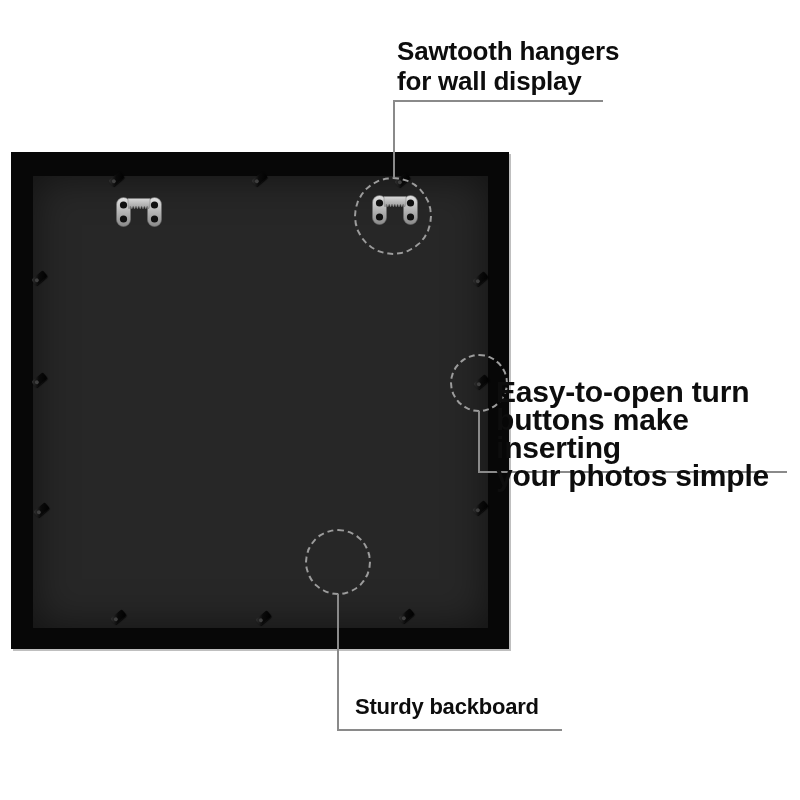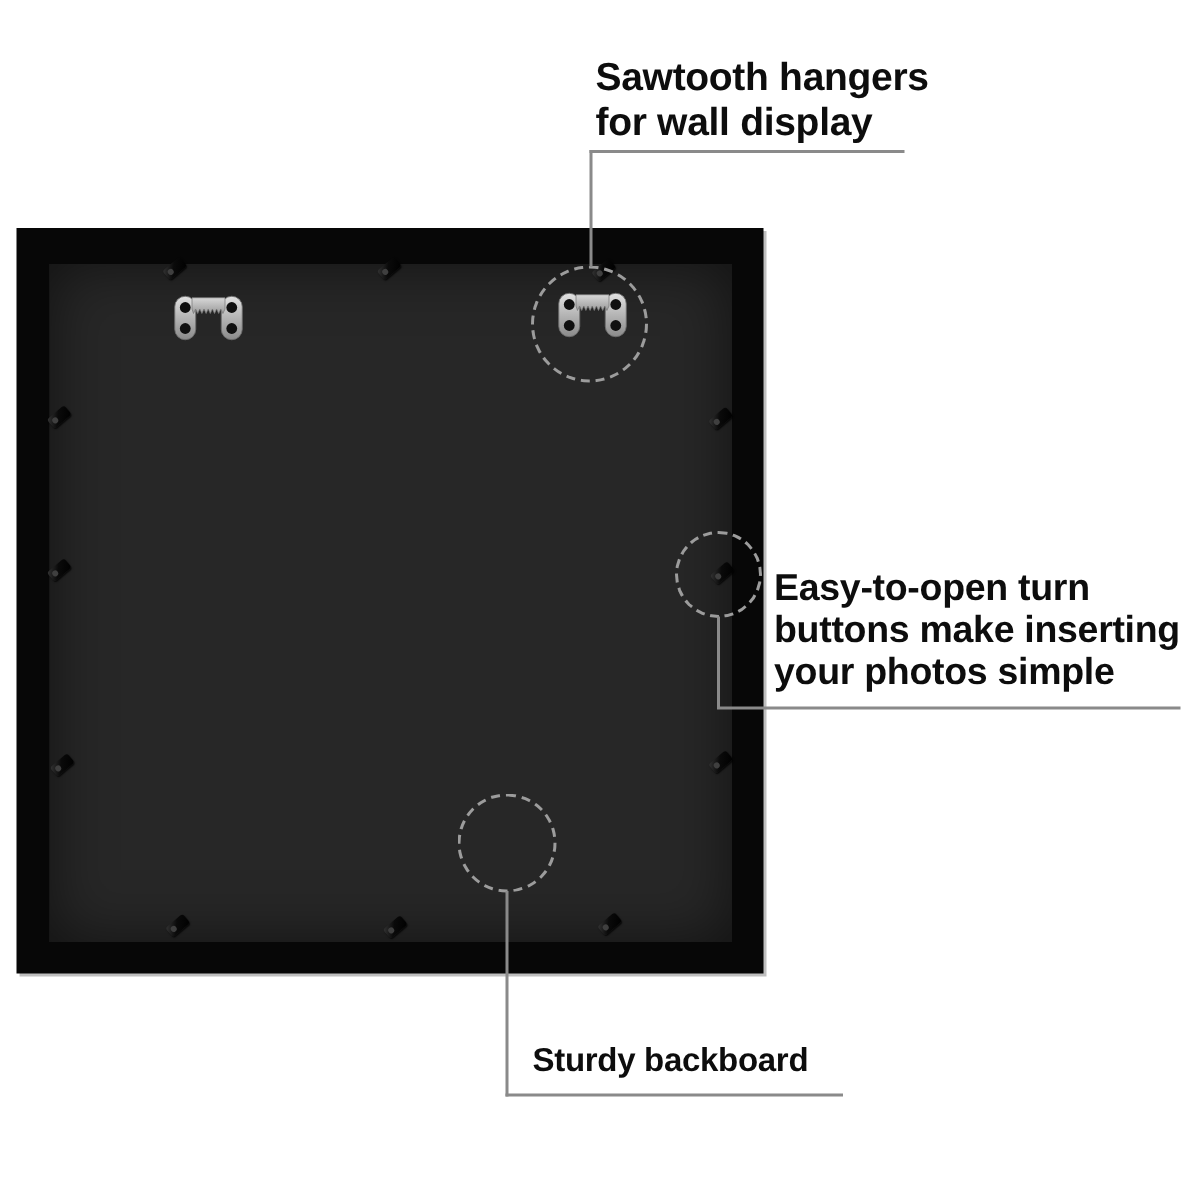--- a/index.html
+++ b/index.html
@@ -87,22 +87,22 @@
     color: #0d0d0d;
     font-weight: 700;
     white-space: pre-line;
     letter-spacing: -0.2px;
   }
   .label-sawtooth {
     left: 397px; top: 36px;
     font-size: 26px; line-height: 30px;
   }
   .label-turn-buttons {
-    left: 516px; top: 378px;
-    font-size: 25px; line-height: 28px;
+    left: 496px; top: 378px;
+    font-size: 30px; line-height: 28px;
   }
   .label-backboard {
     left: 355px; top: 692px;
     font-size: 22px; line-height: 30px;
   }
 </style>
 </head>
 <body>
 
 <div class="stage">

